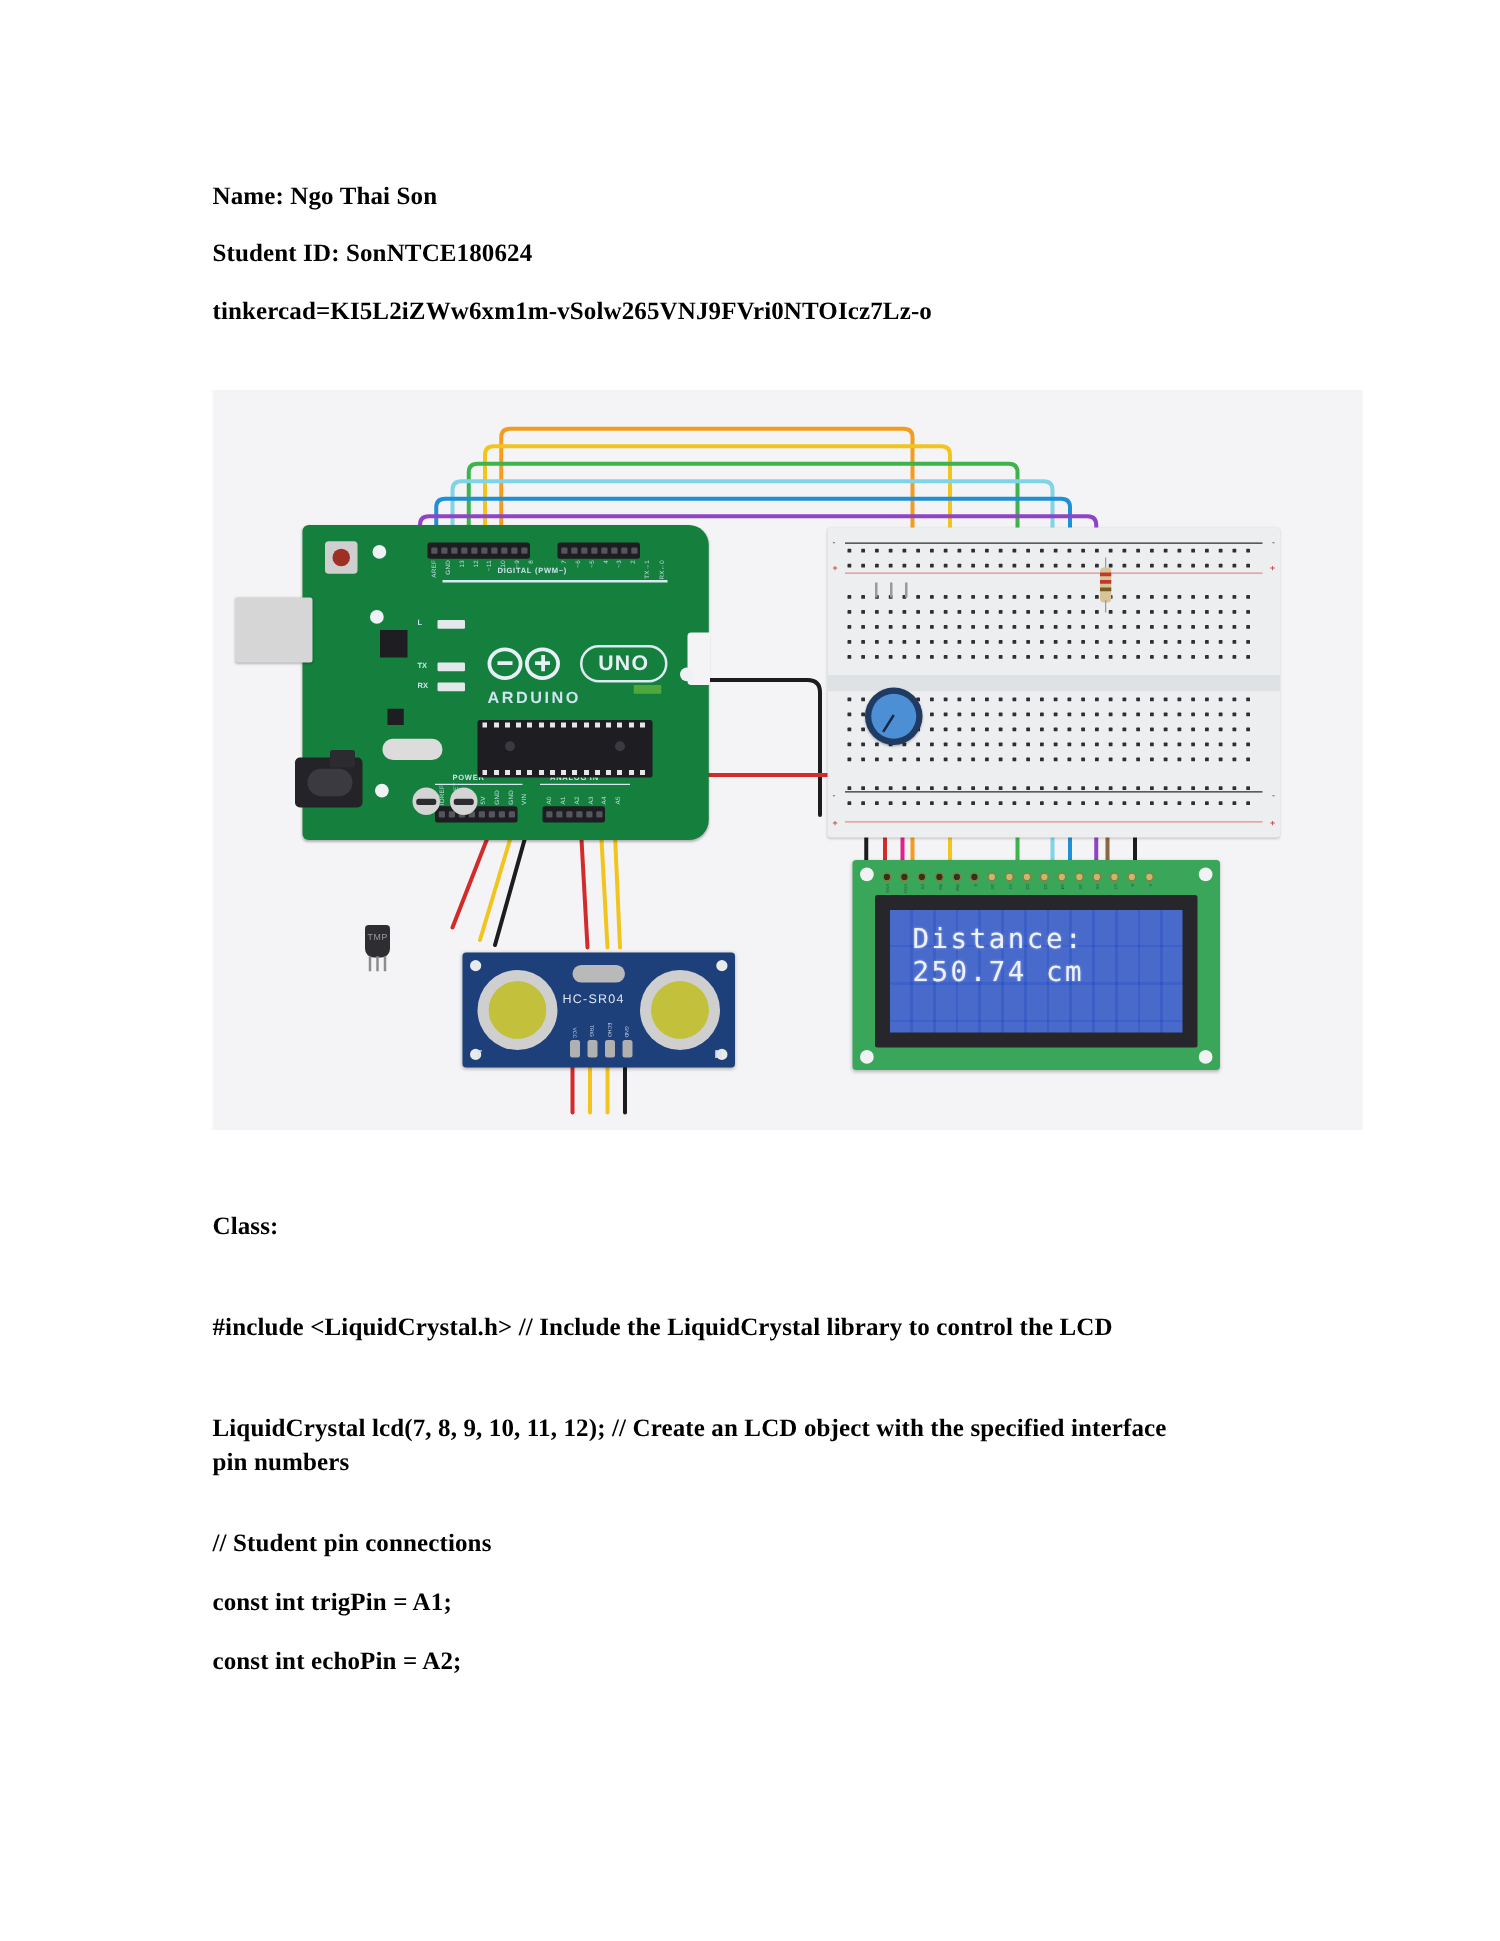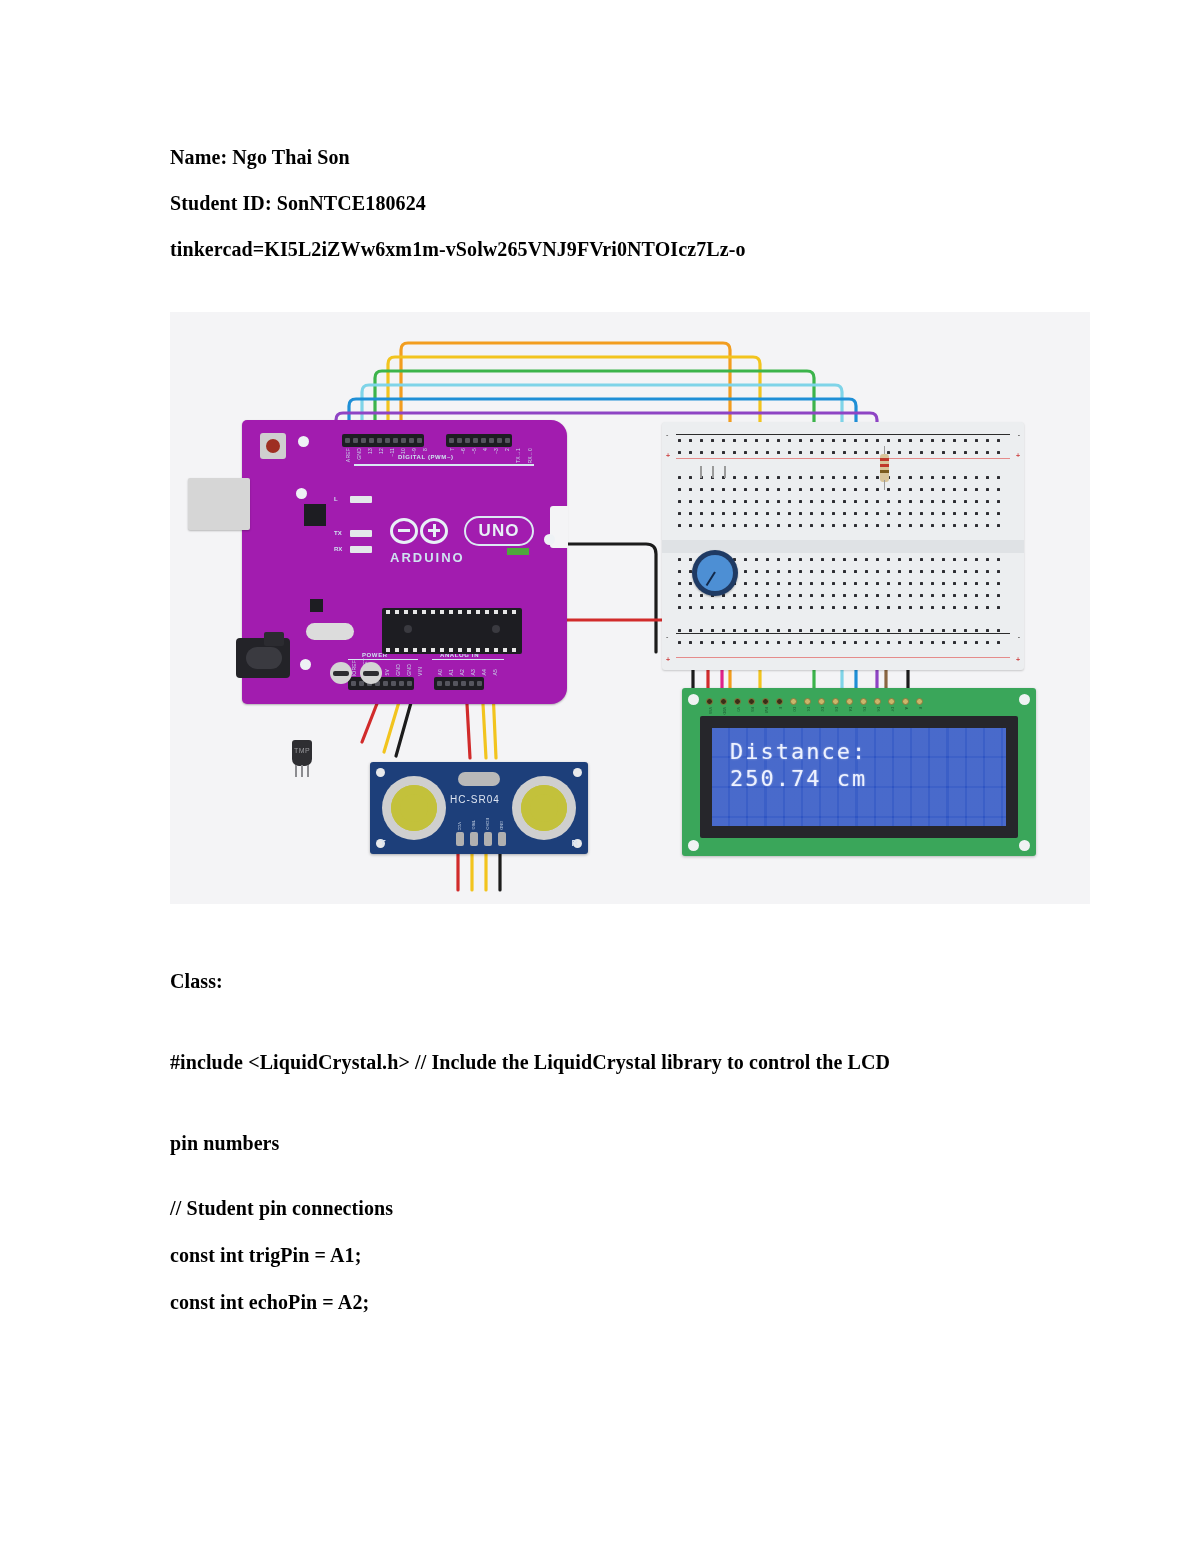--- a/index.html
+++ b/index.html
@@ -27,22 +27,22 @@
   .figure {
     position:absolute; left:170px; top:312px;
     width:920px; height:592px;
     background:#f4f4f6;
     overflow:hidden;
   }
 
   
   .arduino {
     position:absolute; left:72px; top:108px;
-    width:325px; height:284px;
-    background:#a21caf;
+    width:325px; height:252px;
+    background:#15803d;
     border-radius:5px 16px 16px 5px;
     box-shadow:0 1px 2px rgba(0,0,0,.28);
   }
   .ard-notch {
     position:absolute; right:-1px; top:86px; width:18px; height:42px;
     background:#f4f4f6; border-radius:3px 0 0 3px;
   }
   .hdr-blk {
     position:absolute; background:#1d1d22; border-radius:2px;
     display:flex; align-items:center; padding:0 1px;
@@ -199,21 +199,21 @@
     position:absolute; left:0; top:8px; width:9px; height:28px;
     background:#d8c49a; border-radius:3px;
   }
   .resistor .lead{
     position:absolute; left:3.6px; width:1.8px; height:10px; background:#9a9a9a;
   }
   .resistor .band{ position:absolute; left:0; width:9px; height:3px; }
 
   
   .lcd {
-    position:absolute; left:512px; top:376px; width:354px; height:168px;
+    position:absolute; left:512px; top:376px; width:294px; height:168px;
     background:#3aa65a; border-radius:3px; box-shadow:0 1px 3px rgba(0,0,0,.25);
   }
   .lcd-bezel{
     position:absolute; left:18px; top:28px; right:18px; bottom:18px;
     background:#26262b; border-radius:2px;
   }
   .lcd-screen{
     position:absolute; left:12px; top:12px; right:12px; bottom:12px;
     background:#2f55c4;
     padding:10px 0 0 18px;
@@ -1046,20 +1046,21 @@
         <i style="left:9px;"></i>
         <i style="left:15px;"></i>
     </div>
   </div>
 
   <div class="body-text">
     <div class="p">Class:</div>
     <div class="sp-lg"></div>
     <div class="p">#include &lt;LiquidCrystal.h&gt;  // Include the LiquidCrystal library to control the LCD</div>
     <div class="sp-lg"></div>
+    <div class="p">LiquidCrystal lcd(7, 8, 9, 10, 11, 12);  // Create an LCD object with the specified interface</div>
     <div class="p">pin numbers</div>
     <div class="sp-md"></div>
     <div class="p">// Student pin connections</div>
     <div class="sp-sm"></div>
     <div class="p">const int trigPin = A1;</div>
     <div class="sp-sm"></div>
     <div class="p">const int echoPin = A2;</div>
   </div>
 
 </div>

